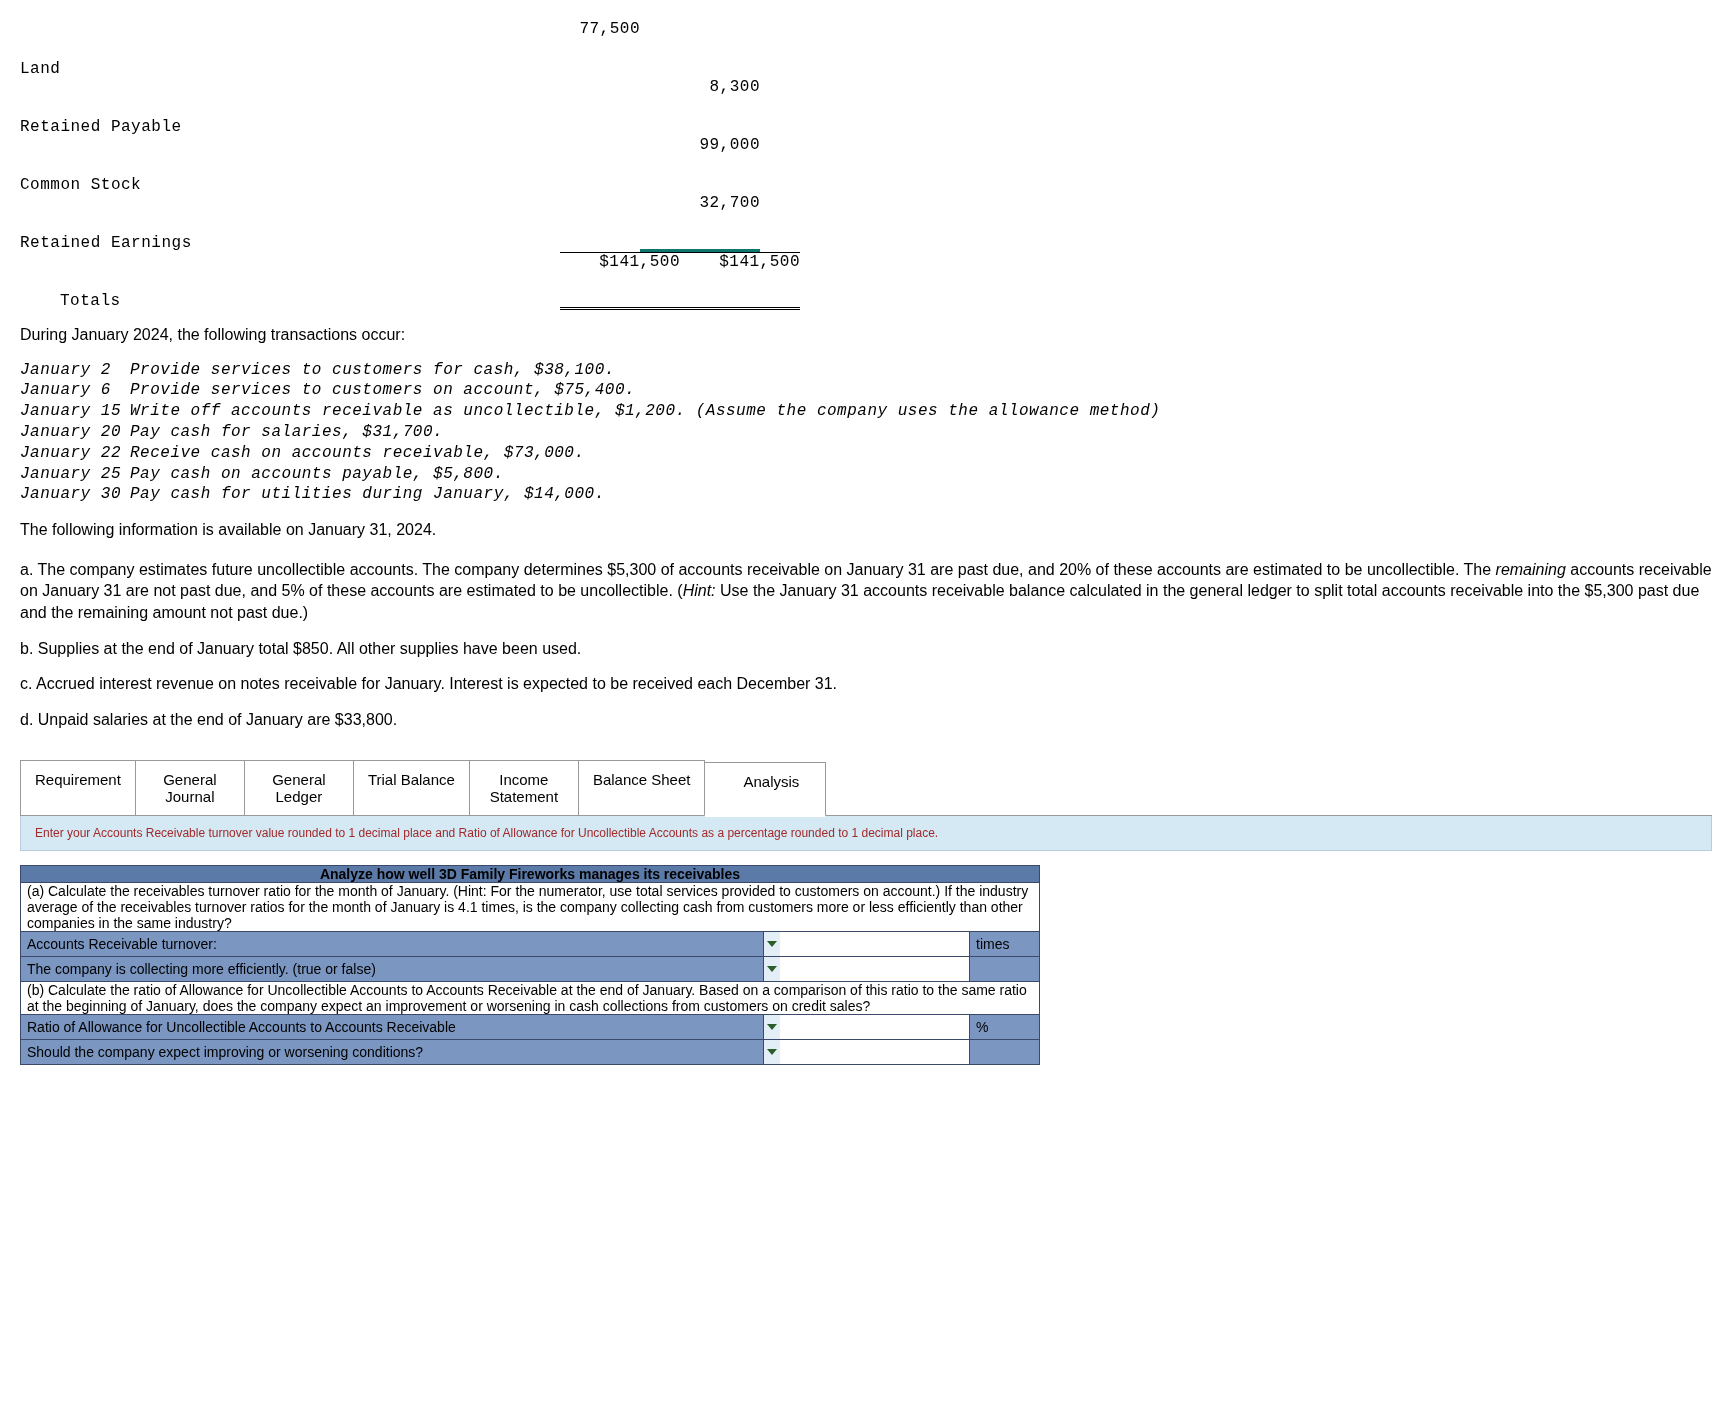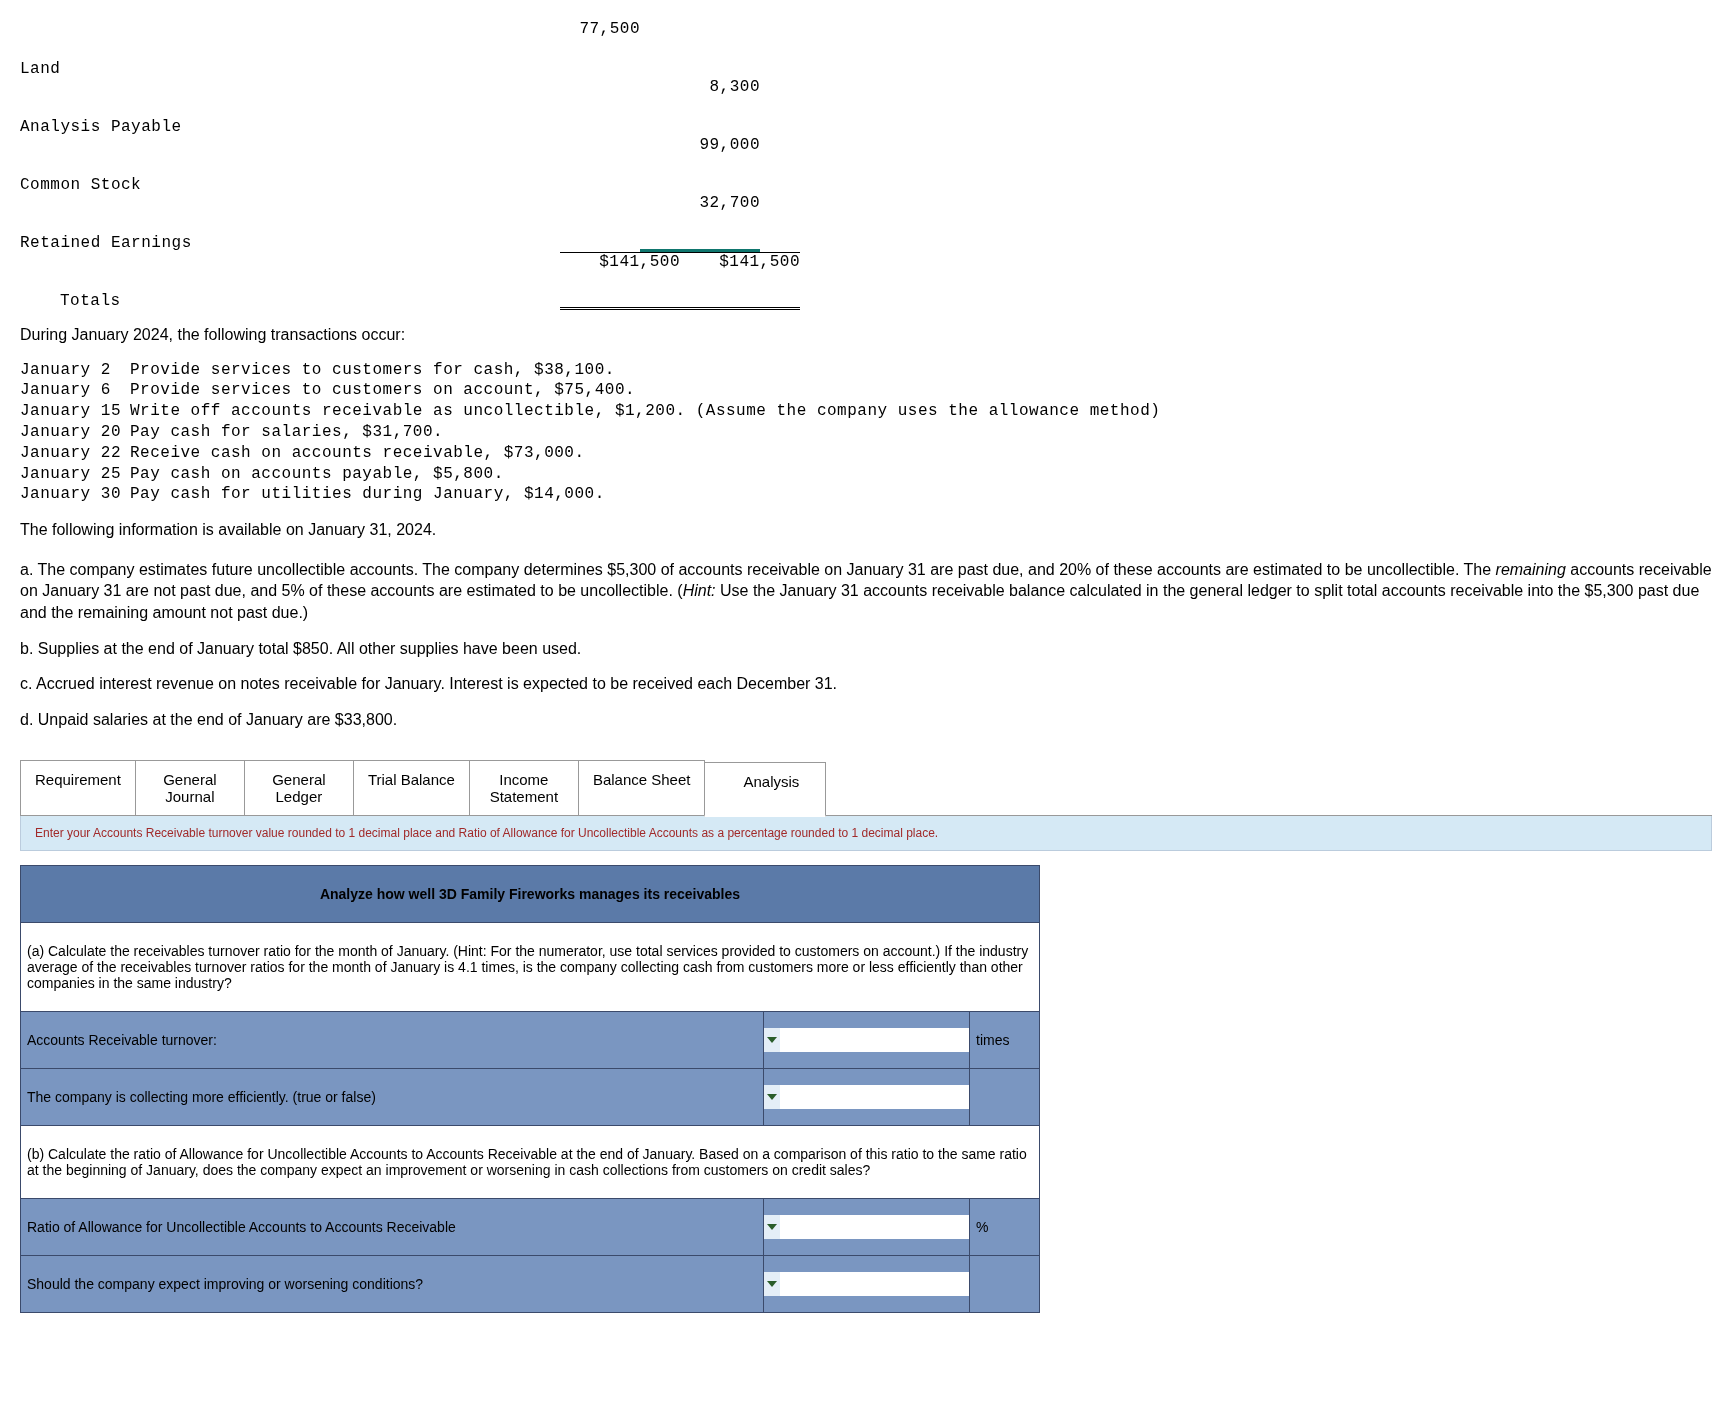--- a/index.html
+++ b/index.html
@@ -23,21 +23,21 @@
   .col1 { width: 120px; text-align: right; }
   .col2 { width: 120px; text-align: right; }
   .underline { border-bottom: 3px solid #0f766e; }
   .dbl-border { border-top: 1px solid #000; border-bottom: 3px double #000; padding-bottom:1px; }
   .narrative {
     font-family: "Segoe UI", Arial, sans-serif;
     font-size: 16px;
     margin: 14px 0;
     line-height: 1.35;
   }
-  .txn-row { display:flex; font-family:"Courier New",monospace; font-size:16px; letter-spacing:0.5px; line-height:1.3;}
+  .txn-row { display:flex; font-family:"Courier New",monospace; font-size:16px; letter-spacing:0.5px; line-height:1.3;font-style:italic;}
   .txn-date { width:110px; }
   .txn-desc { flex:1; }
   .tabs {
     display:flex;
     border-bottom: 1px solid #999;
     margin-top: 30px;
   }
   .tab {
     border: 1px solid #999;
     border-bottom: none;
@@ -64,21 +64,21 @@
     border: 1px solid #bcd;
     border-top: none;
   }
   .panel {
     width: 1020px;
     margin-top: 14px;
     border-collapse: collapse;
   }
   .panel td {
     border: 1px solid #3b4a6b;
-    padding: 20px 6px;
+    padding: 0 6px;
     font-size: 14px;
     vertical-align: middle;
   }
   .panel .header td {
     background: #5b7aa8;
     color: #000;
     font-weight: bold;
     text-align: center;
   }
   .panel .subhead td {
@@ -106,21 +106,21 @@
 </head>
 <body>
 
 <div class="mono">
   <div class="ledger-row">
     <span class="acct-name">Land</span>
     <span class="col1">77,500</span>
     <span class="col2"></span>
   </div>
   <div class="ledger-row">
-    <span class="acct-name">Analysis Payable</span>
+    <span class="acct-name">Retained Payable</span>
     <span class="col1"></span>
     <span class="col2">8,300</span>
   </div>
   <div class="ledger-row">
     <span class="acct-name">Common Stock</span>
     <span class="col1"></span>
     <span class="col2">99,000</span>
   </div>
   <div class="ledger-row">
     <span class="acct-name">Retained Earnings</span>

